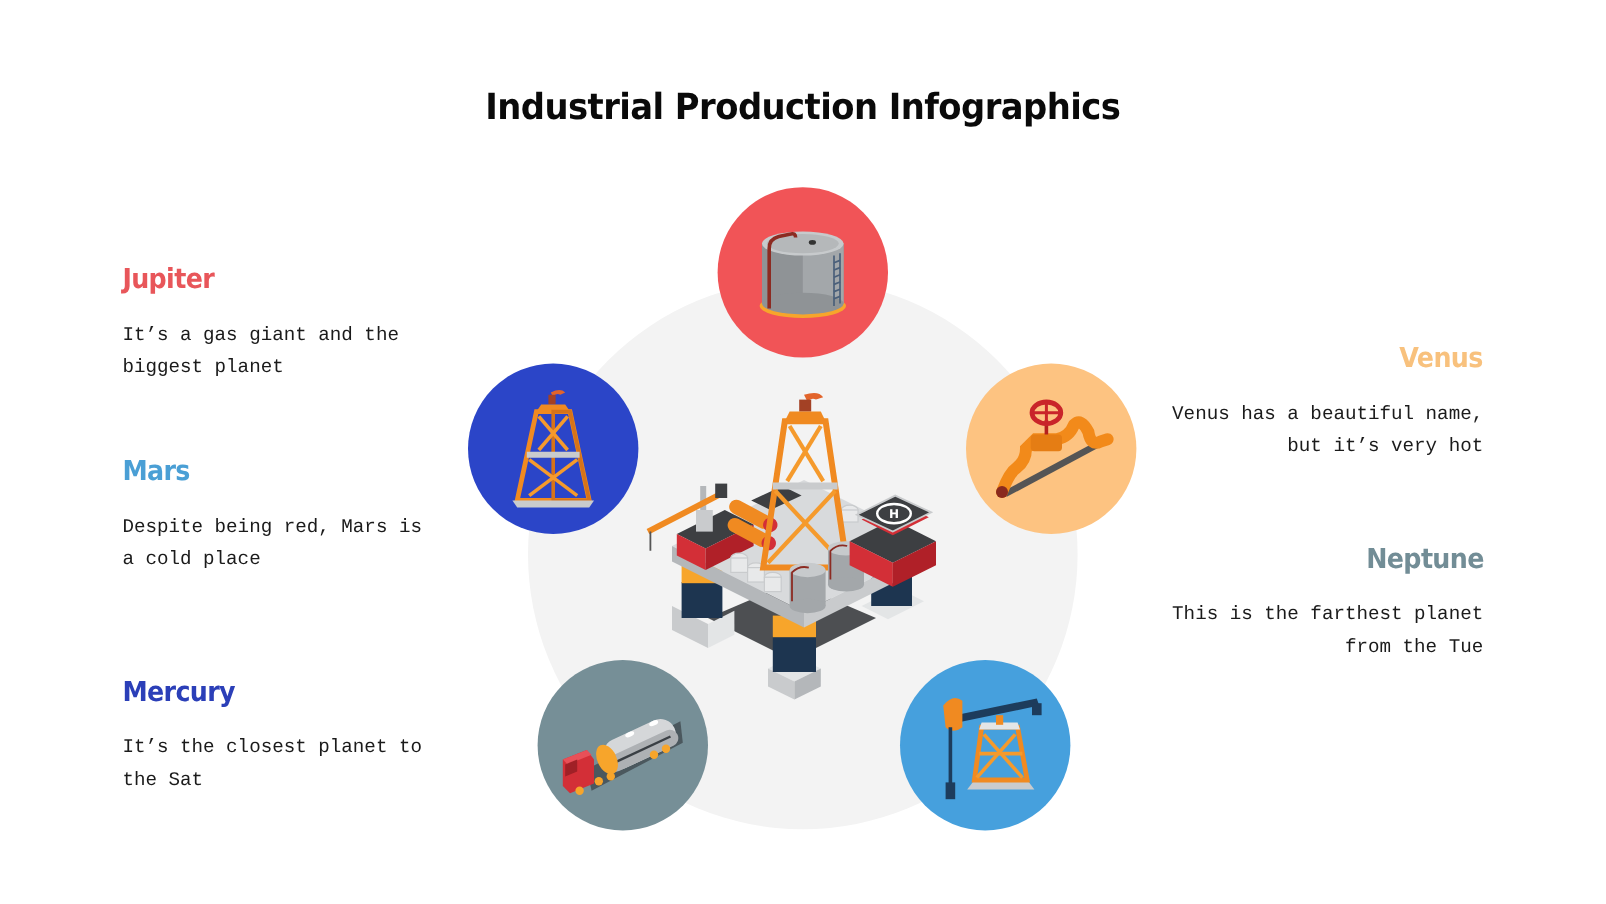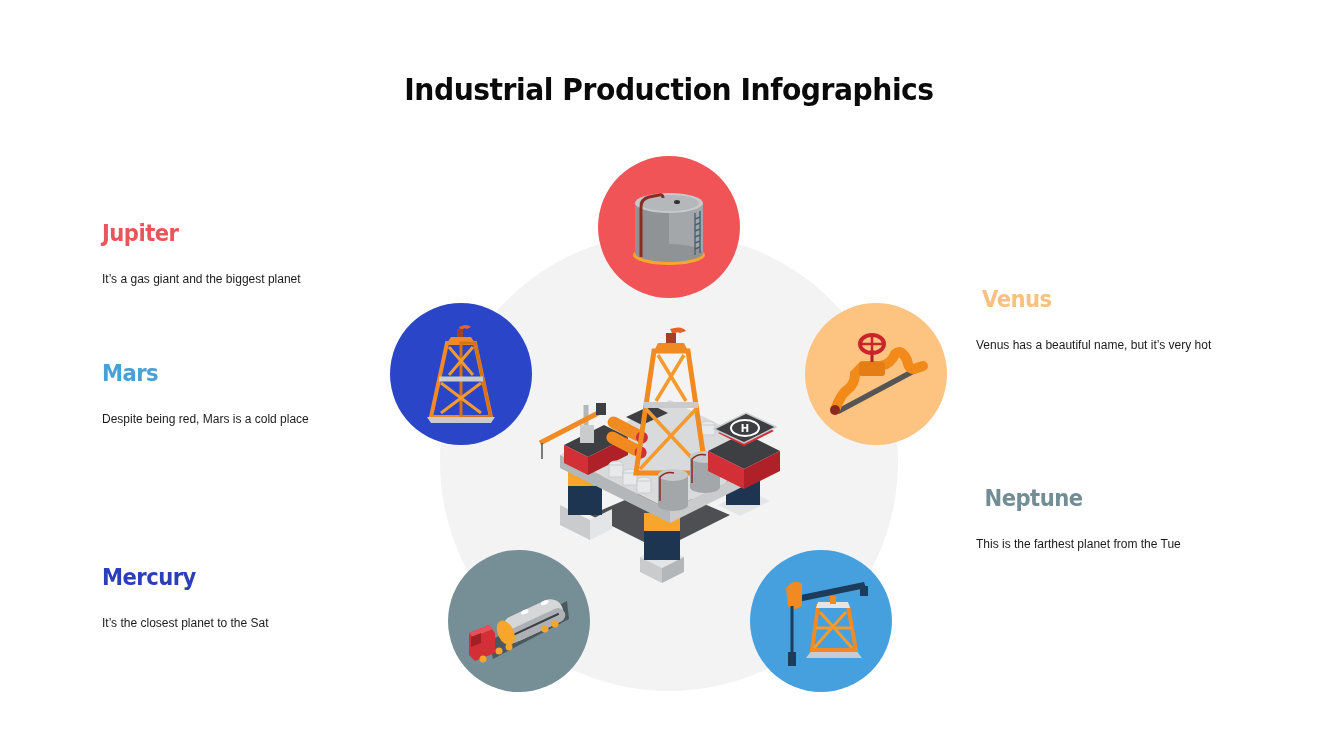--- a/index.html
+++ b/index.html
@@ -26,37 +26,38 @@
     font-size: 30px;
     letter-spacing: -0.5px;
     color: #0a0a0a;
     transform: scaleX(0.94);
   }
   .block {
     position: absolute;
     width: 260px;
   }
   .block.left { left: 102px; text-align: left; }
-  .block.right { right: 102px; text-align: left; }
+  .block.right { right: 102px; text-align: right; }
   .block .heading {
     font-family: "DejaVu Sans", sans-serif;
     font-weight: bold;
     font-size: 23px;
     letter-spacing: -0.6px;
     line-height: 30px;
     margin-bottom: 18px;
     display: inline-block;
     transform: scaleX(0.92);
   }
   .block.left .heading { transform-origin: left center; }
   .block.right .heading { transform-origin: right center; }
   .block .desc {
-    font-size: 12px;
+    font-size: 16px;
     line-height: 27px;
     color: #1b1b1b;
+    font-family: Liberation Mono, monospace;
   }
   .big-circle {
     position: absolute;
     left: 440px;
     top: 233px;
     width: 458px;
     height: 458px;
     border-radius: 50%;
     background: #f3f3f3;
   }
@@ -81,36 +82,36 @@
 </head>
 <body>
 
 <div class="title">Industrial Production Infographics</div>
 
 <div class="block left" style="top:218px;">
   <div class="heading" style="color:#e8565a;">Jupiter</div>
   <div class="desc">It’s a gas giant and the biggest planet</div>
 </div>
 
-<div class="block left" style="top:358px;">
+<div class="block left" style="top:378px;">
   <div class="heading" style="color:#4a9fd5;">Mars</div>
   <div class="desc">Despite being red, Mars is a cold place</div>
 </div>
 
 <div class="block left" style="top:562px;">
   <div class="heading" style="color:#2b3fb8;">Mercury</div>
   <div class="desc">It’s the closest planet to the Sat</div>
 </div>
 
 <div class="block right" style="top:284px;">
   <div class="heading" style="color:#f8c17d;">Venus</div>
   <div class="desc">Venus has a beautiful name, but it’s very hot</div>
 </div>
 
-<div class="block right" style="top:451px;margin-top:32px;">
+<div class="block right" style="top:451px;">
   <div class="heading" style="color:#728d96;">Neptune</div>
   <div class="desc">This is the farthest planet from the Tue</div>
 </div>
 
 <div class="big-circle"></div>
 
 <div class="node" style="left:598px; top:156px; background:#f15457;">
   <svg width="100" height="100" viewBox="0 0 100 100">
     <ellipse cx="50" cy="78" rx="36" ry="10" fill="#f7a52b"></ellipse>
     <rect x="16" y="26" width="68" height="50" fill="#8f9396"></rect>

